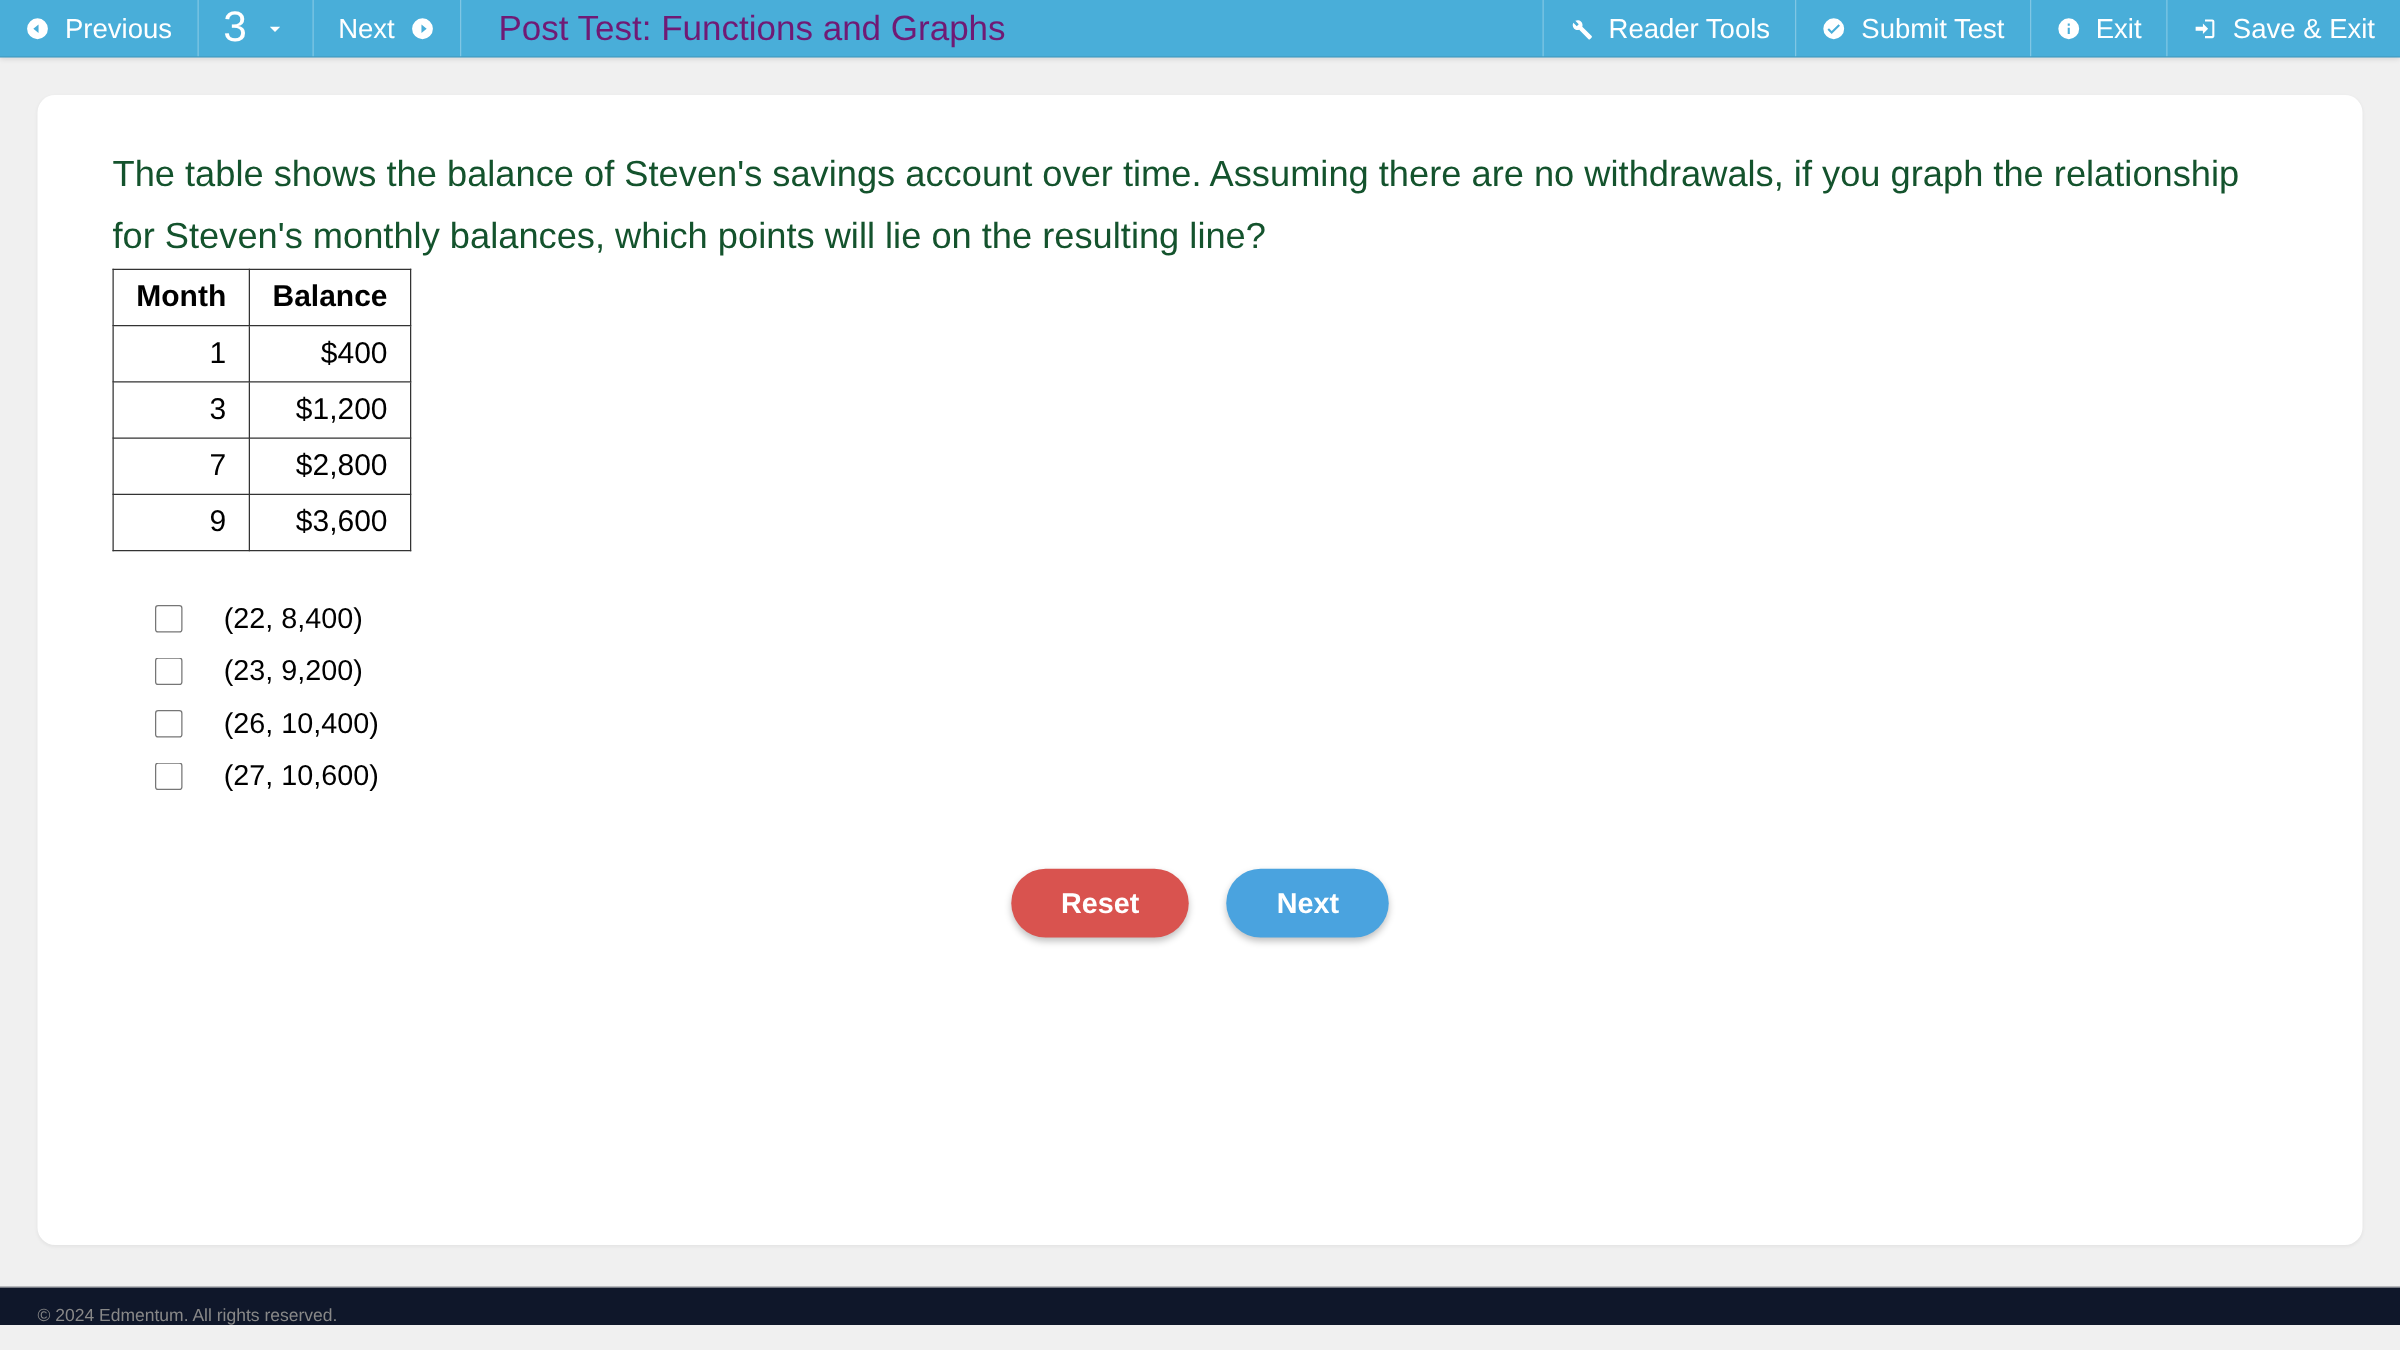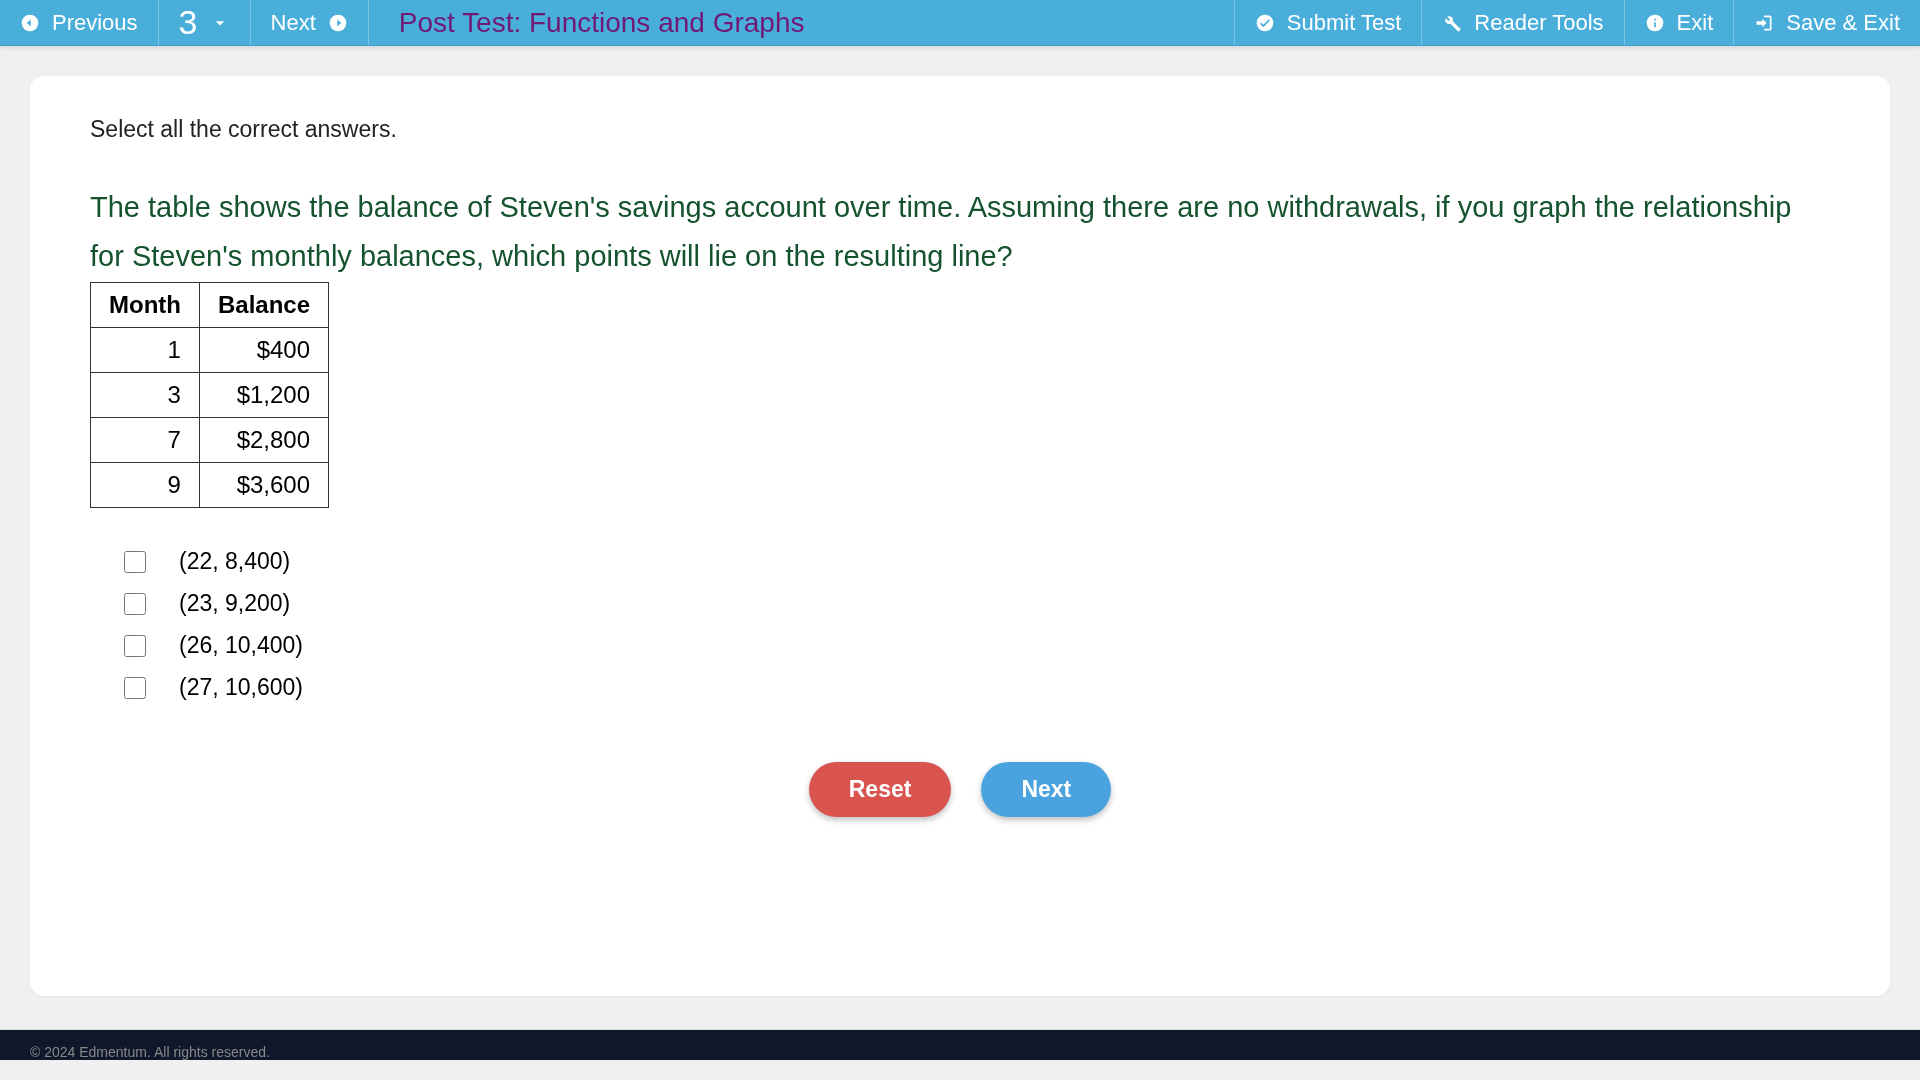--- a/index.html
+++ b/index.html
@@ -165,32 +165,32 @@
       </span>
     </div>
     <div class="tb-item title">
       <span>Post Test: Functions and Graphs</span>
     </div>
   </div>
   <div class="nav-right">
     <div class="tb-item">
       <span class="icon">
         <svg viewBox="0 0 24 24">
+            <path d="M22 19l-9-9c.6-1.6.2-3.5-1.1-4.8C10.4 3.7 8 3.4 6.3 4.4l3.3 3.3-1.9 1.9L4.4 6.3C3.4 8 3.7 10.4 5.2 11.9c1.3 1.3 3.2 1.7 4.8 1.1l9 9c.4.4 1 .4 1.4 0l1.6-1.6c.4-.4.4-1 0-1.4z"></path>
+          </svg>
+      </span>
+      <span>Reader Tools</span>
+    </div>
+    <div class="tb-item">
+      <span class="icon">
+        <svg viewBox="0 0 24 24">
             <path d="M12 2a10 10 0 1 0 0 20 10 10 0 0 0 0-20zm-2 15-4-4 1.4-1.4L10 14.2l6.6-6.6L18 9l-8 8z"></path>
           </svg>
       </span>
       <span>Submit Test</span>
-    </div>
-    <div class="tb-item">
-      <span class="icon">
-        <svg viewBox="0 0 24 24">
-            <path d="M22 19l-9-9c.6-1.6.2-3.5-1.1-4.8C10.4 3.7 8 3.4 6.3 4.4l3.3 3.3-1.9 1.9L4.4 6.3C3.4 8 3.7 10.4 5.2 11.9c1.3 1.3 3.2 1.7 4.8 1.1l9 9c.4.4 1 .4 1.4 0l1.6-1.6c.4-.4.4-1 0-1.4z"></path>
-          </svg>
-      </span>
-      <span>Reader Tools</span>
     </div>
     <div class="tb-item">
       <span class="icon">
         <svg viewBox="0 0 24 24">
             <path d="M12 2a10 10 0 1 0 0 20 10 10 0 0 0 0-20zm1 15h-2v-6h2v6zm0-8h-2V7h2v2z"></path>
           </svg>
       </span>
       <span>Exit</span>
     </div>
     <div class="tb-item">
@@ -198,21 +198,20 @@
         <svg viewBox="0 0 24 24">
             <path d="M10 17l5-5-5-5v3H3v4h7v3zm9-14H12v2h7v14h-7v2h7c1.1 0 2-.9 2-2V5c0-1.1-.9-2-2-2z"></path>
           </svg>
       </span>
       <span>Save &amp; Exit</span>
     </div>
   </div>
 </div>
 
 <div class="card">
-  <div class="instruction">Select all the correct answers.</div>
   <div class="prompt">The table shows the balance of Steven's savings account over time. Assuming there are no withdrawals, if you graph the relationship for Steven's monthly balances, which points will lie on the resulting line?</div>
 
   <table class="data">
     <thead>
       <tr>
         <th>Month</th>
         <th>Balance</th>
       </tr>
     </thead>
     <tbody id="data-tbody">

